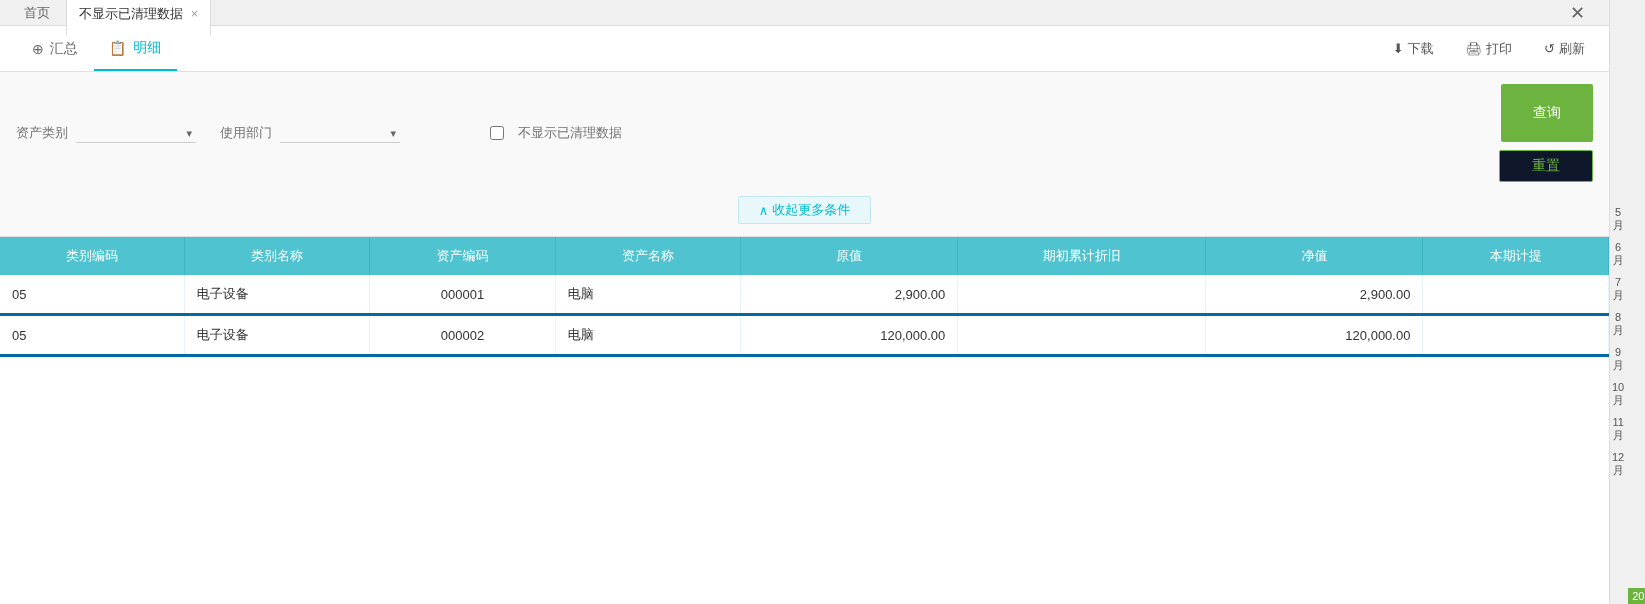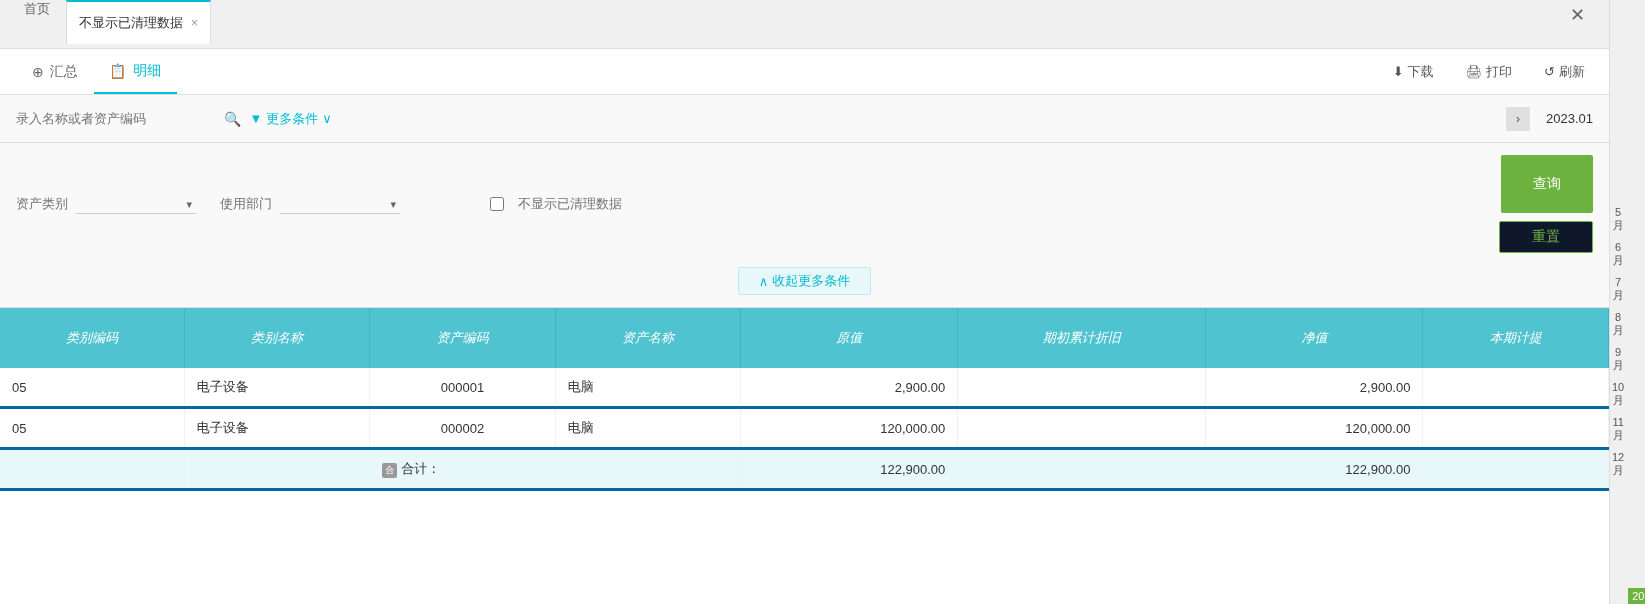--- a/index.html
+++ b/index.html
@@ -19,23 +19,23 @@
       flex: 1;
       display: flex;
       flex-direction: column;
       background: #fff;
       overflow: hidden;
     }
 
     
     .top-nav {
       display: flex;
-      align-items: flex-start;
+      align-items: center;
       background: #f0f0f0;
-      height: 49px;
+      height: 26px;
       padding: 0 16px;
       border-bottom: 1px solid #ddd;
     }
     .nav-home {
       color: #666;
       font-size: 13px;
       margin-right: 8px;
       cursor: pointer;
       padding: 0 8px;
     }
@@ -281,26 +281,25 @@
     table {
       width: 100%;
       border-collapse: collapse;
       font-size: 13px;
     }
     thead tr {
       background: #4fc3d0;
       color: #fff;
     }
     thead th {
-      padding: 21px 12px;
+      padding: 10px 12px;
       text-align: center;
       font-weight: normal;
       border-right: 1px solid #3db5c2;
       white-space: nowrap;
-      font-style: italic;
     }
     tbody tr {
       background: #fff;
       border-bottom: 3px solid #0369a1;
       margin-top: 29px;
     }
     tbody td {
       padding: 10px 12px;
       color: #333;
       text-align: center;
@@ -390,31 +389,20 @@
         <span>🖨</span>
         <span>打印</span>
       </button>
       <button class="toolbar-btn">
         <span>↺</span>
         <span>刷新</span>
       </button>
     </div>
   </div>
 
-  <div class="search-bar">
-    <input class="search-input" type="text" placeholder="录入名称或者资产编码" style="">
-    <span class="search-icon">🔍</span>
-    <div class="filter-link">
-      <span>▼</span>
-      <span>更多条件</span>
-      <span>∨</span>
-    </div>
-    <button class="nav-arrow">›</button>
-    <span class="date-label">2023.01</span>
-  </div>
 
   <div class="filter-area">
     <div class="filter-row">
       <div class="filter-item">
         <span class="filter-label">资产类别</span>
         <div class="select-wrapper">
           <select class="filter-select">
             <option value=""></option>
           </select>
         </div>
@@ -473,31 +461,20 @@
           <tr>
     <td class="td-left">05</td>
     <td class="td-left">电子设备</td>
     <td>000002</td>
     <td class="td-left">电脑</td>
     <td class="td-right">120,000.00</td>
     <td class="td-right"></td>
     <td class="td-right">120,000.00</td>
     <td class="td-right"></td>
   </tr>
-          <tr class="total-row">
-  <td></td>
-  <td></td>
-  <td colspan="2" style="text-align:left;">
-    <span class="total-icon">合</span>合计：
-  </td>
-  <td class="td-right">122,900.00</td>
-  <td class="td-right"></td>
-  <td class="td-right">122,900.00</td>
-  <td class="td-right"></td>
-</tr>
         </tbody>
     </table>
   </div>
 </div>
 
 <div class="right-sidebar">
   <div id="sidebar-months">
       <div class="sidebar-month">5月</div>
       <div class="sidebar-month">6月</div>
       <div class="sidebar-month">7月</div>

